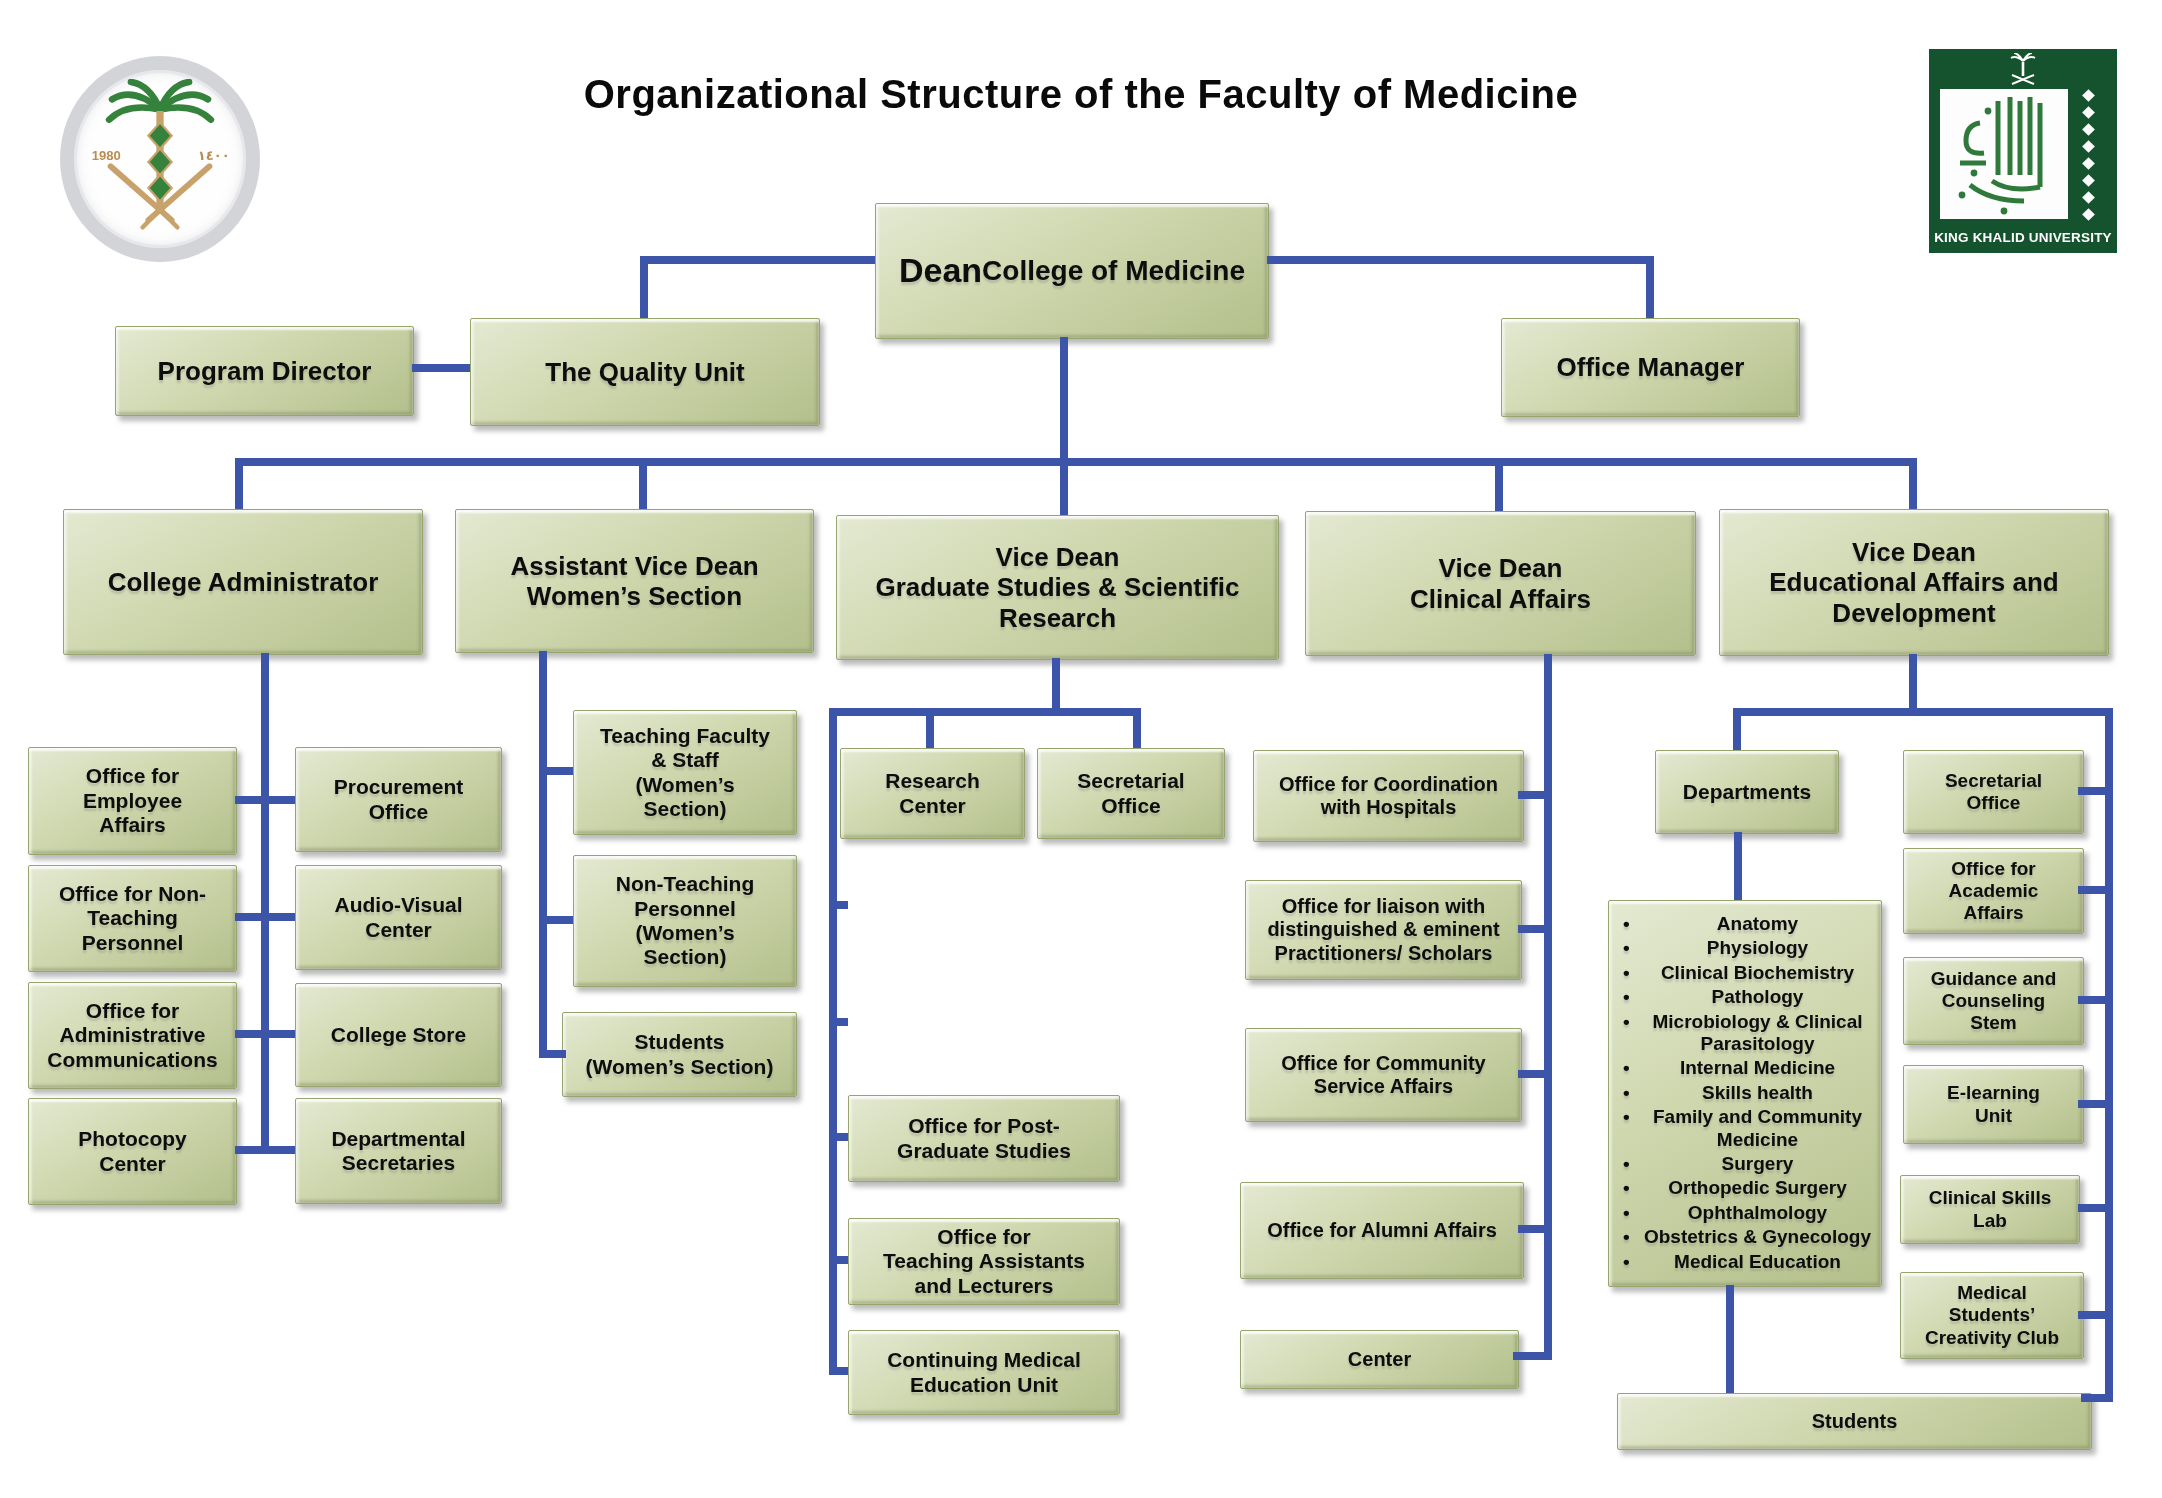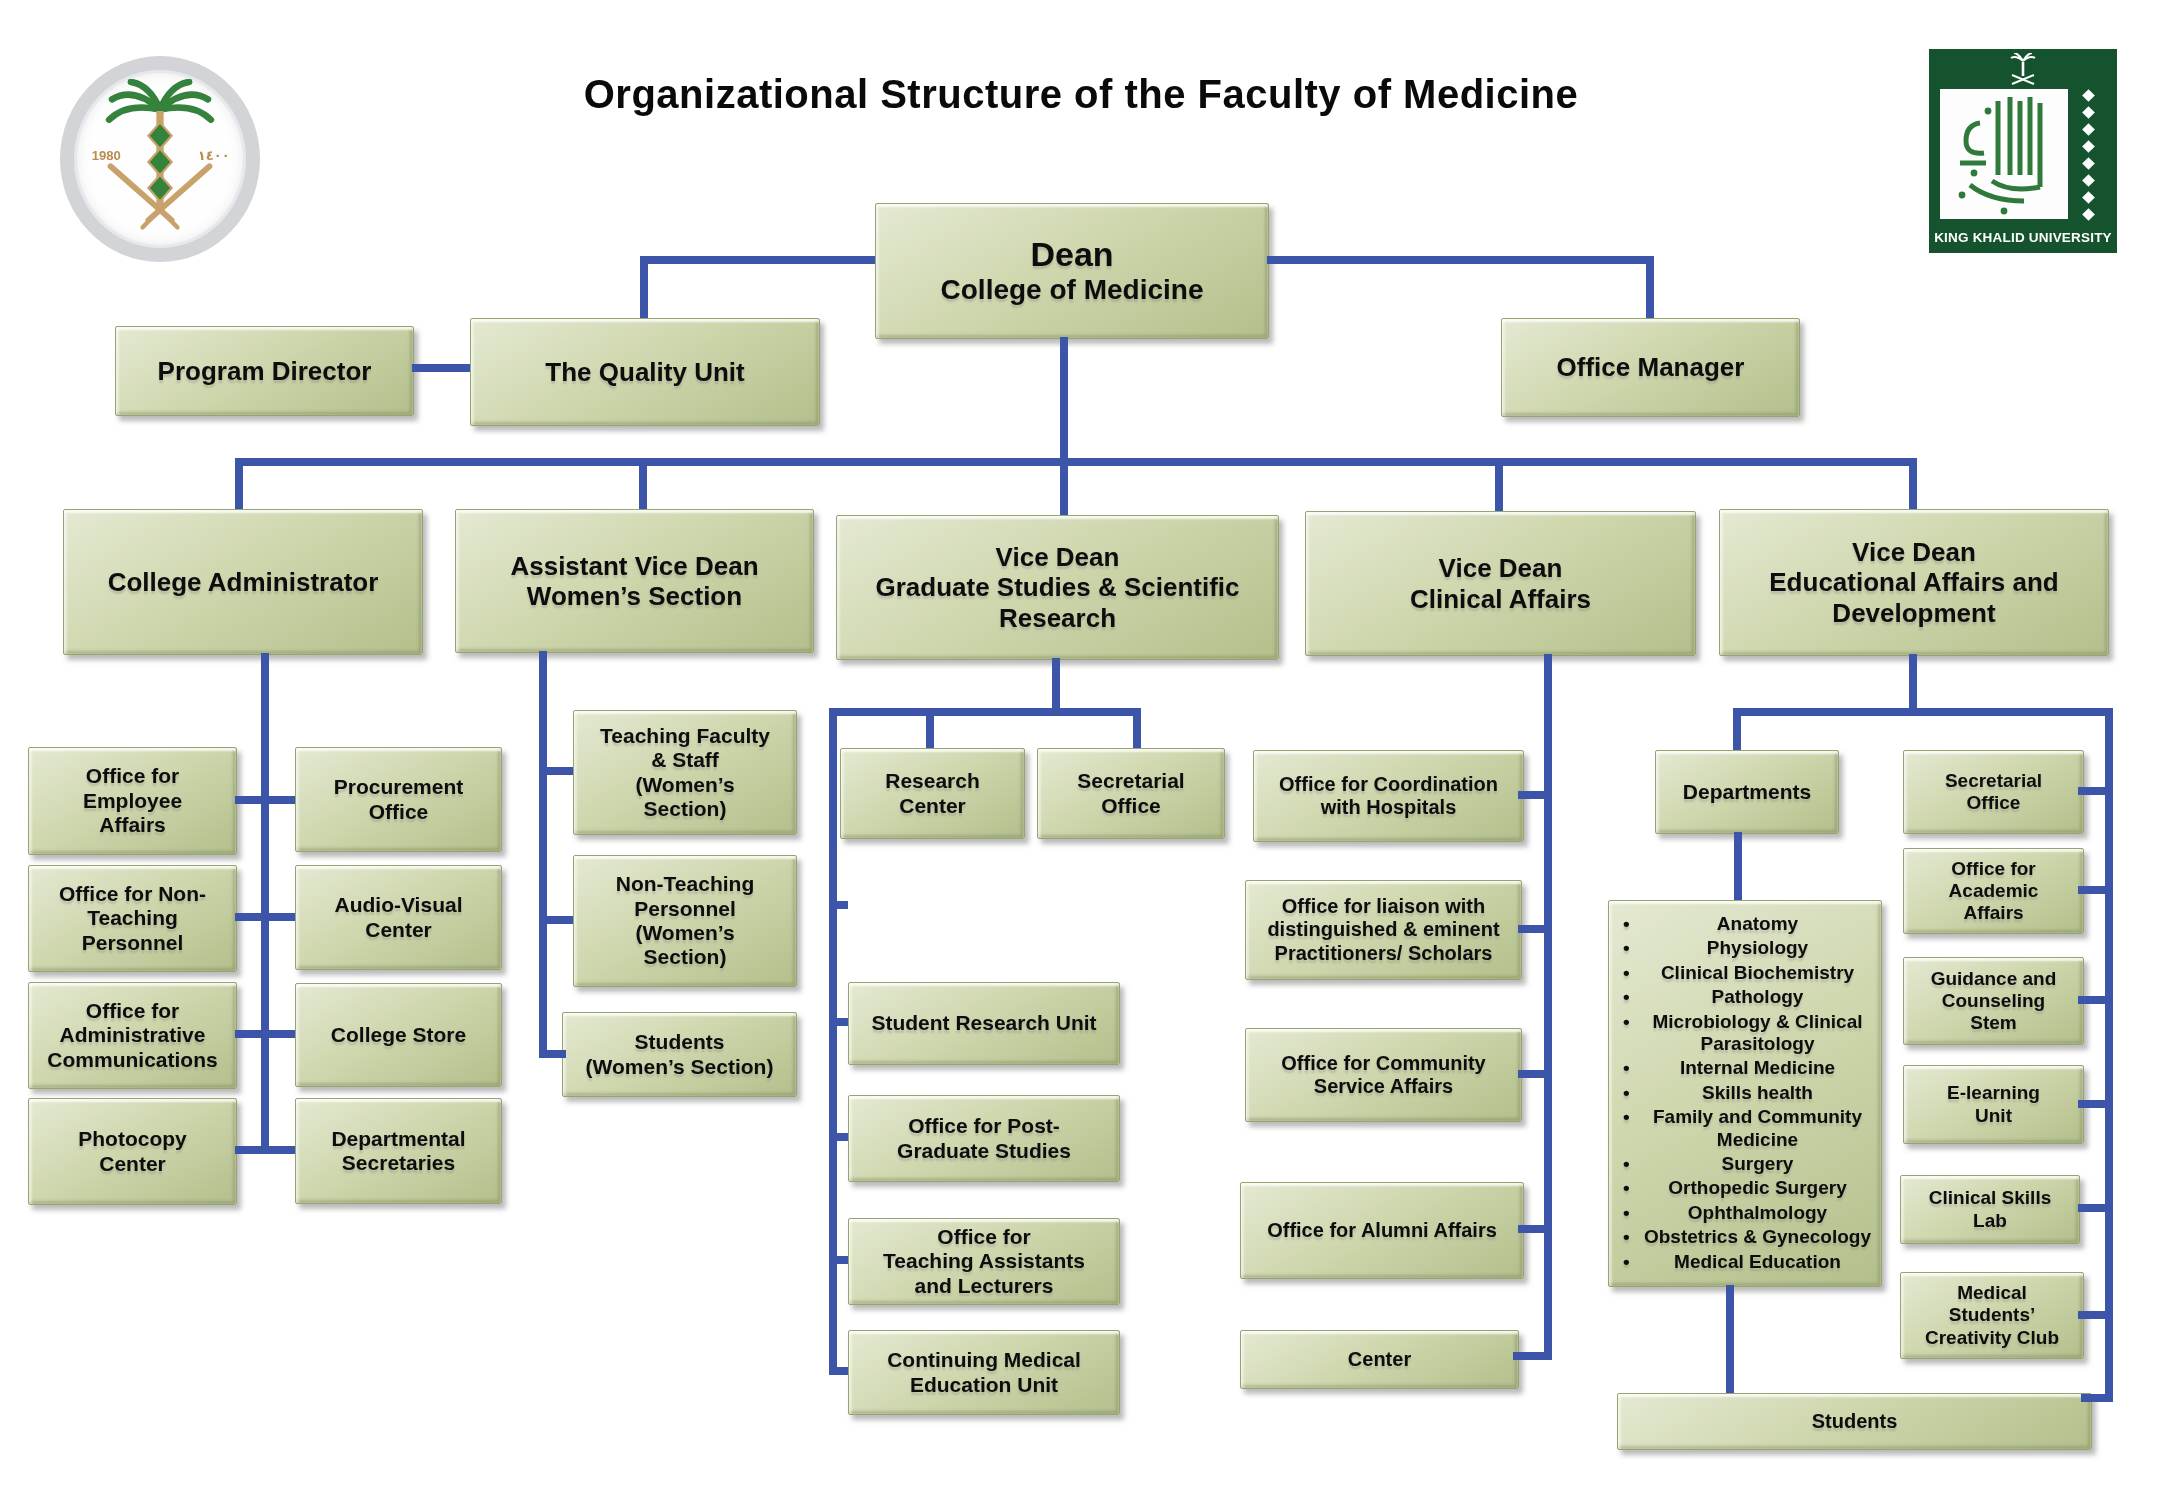--- a/index.html
+++ b/index.html
@@ -5,21 +5,21 @@
   html,body{margin:0;padding:0;background:#ffffff;}
   #canvas{
     position:relative;width:2162px;height:1498px;background:#ffffff;overflow:hidden;
     font-family:"Liberation Sans","DejaVu Sans",sans-serif;
   }
   .page-title{
     position:absolute;left:0;top:72px;width:100%;text-align:center;
     font-size:40px;font-weight:bold;color:#0a0a0a;letter-spacing:.5px;
   }
   .box{
-    position:absolute;display:flex;flex-direction:column;align-items:center;justify-content:center;
+    position:absolute;display:flex;flex-direction:row;align-items:center;justify-content:center;
     text-align:center;white-space:pre-line;font-weight:bold;color:#0d0d0d;line-height:1.16;
     background:linear-gradient(150deg,#e4e9d2 0%,#cfd7ae 45%,#b3bf8b 100%);
     border:1px solid #96a46e;border-radius:2px;
     box-shadow:4px 5px 5px rgba(120,120,120,.5),
                inset 0 3px 2px rgba(255,255,255,.8),
                inset 3px 0 2px rgba(255,255,255,.45),
                inset -3px -3px 3px rgba(105,115,75,.35);
     text-shadow:0 3px 2px rgba(110,110,110,.28);
   }
   .fs34{font-size:34px;} .fs28{font-size:28px;} .fs26{font-size:26px;}
@@ -169,21 +169,20 @@
 Personnel
 (Women’s
 Section)</div>
   <div class="box fs21" style="left:562px;top:1012px;width:233px;height:83px">Students
 (Women’s Section)</div>
 
   <div class="box fs21" style="left:840px;top:748px;width:183px;height:89px">Research
 Center</div>
   <div class="box fs21" style="left:1037px;top:748px;width:186px;height:89px">Secretarial
 Office</div>
-  <div class="box fs21" style="left:848px;top:982px;width:270px;height:81px">Student Research Unit</div>
   <div class="box fs21" style="left:848px;top:1095px;width:270px;height:85px">Office for Post-
 Graduate Studies</div>
   <div class="box fs21" style="left:848px;top:1218px;width:270px;height:85px">Office for
 Teaching Assistants
 and Lecturers</div>
   <div class="box fs21" style="left:848px;top:1330px;width:270px;height:83px">Continuing Medical
 Education Unit</div>
 
   <div class="box fs20" style="left:1253px;top:750px;width:269px;height:90px">Office for Coordination
 with Hospitals</div>

